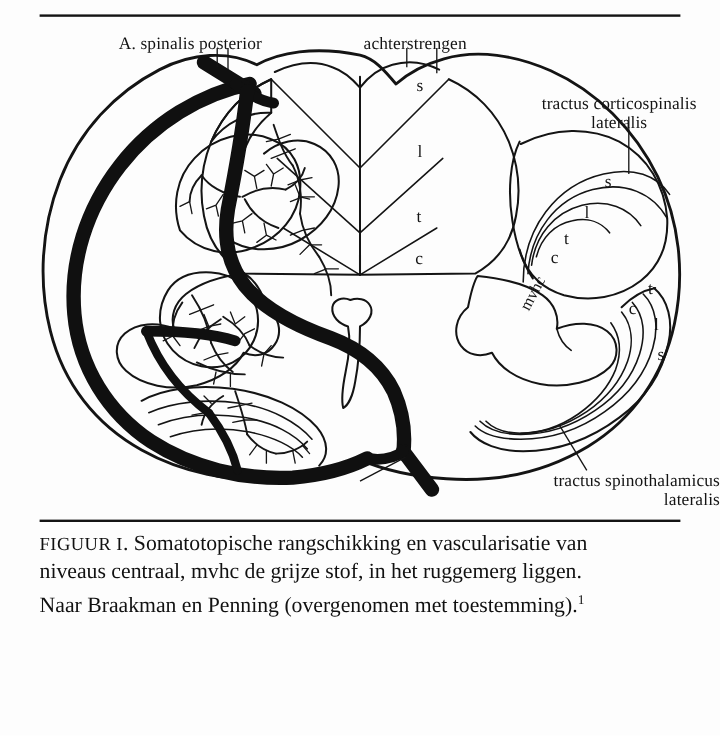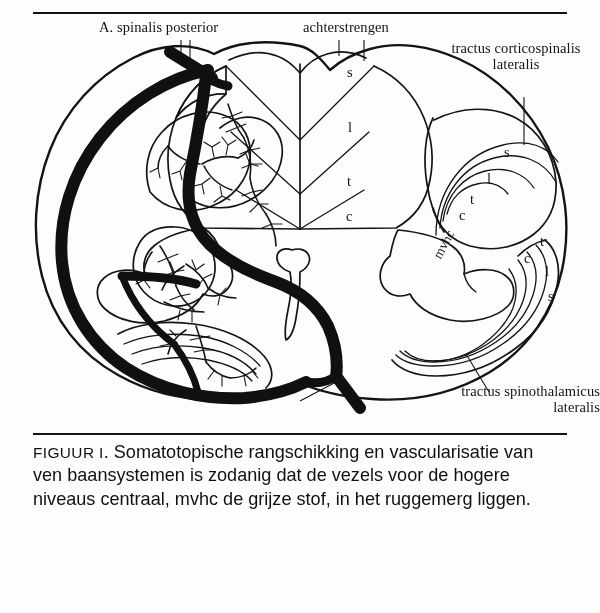--- a/index.html
+++ b/index.html
@@ -24,26 +24,27 @@
   #figure svg{display:block;width:600px;height:418px;}
 
   
   .lbl{
     position:absolute;
     font-family:"Liberation Serif",serif;
     color:#141414;
     white-space:pre;
     line-height:1.12;
     letter-spacing:.1px;
+    margin-top:10px;
   }
   .lbl-out{font-size:14.5px;}
 
   #lab-asp{left:99px;top:19px;}
   #lab-ach{left:303px;top:19px;}
-  #lab-tcl{left:436px;top:40px;width:160px;text-align:center;}
+  #lab-tcl{left:436px;top:69px;width:160px;text-align:center;}
   #lab-asa{left:165px;top:396px;}
   #lab-tsl{left:408px;top:383px;width:192px;text-align:right;}
 
   
   .ltr{position:absolute;font-size:14.5px;font-family:"Liberation Serif",serif;color:#141414;}
 
   #ltr-ps{left:347px;top:64px;}
   #ltr-pl{left:348px;top:119px;}
   #ltr-pt{left:347px;top:173px;}
   #ltr-pc{left:346px;top:208px;}
@@ -57,21 +58,21 @@
   #ltr-tc{left:524px;top:250px;}
   #ltr-tl{left:545px;top:263px;}
   #ltr-ts{left:548px;top:288px;}
 
   #ltr-mvhc{left:430px;top:254px;font-size:13.5px;
             transform:rotate(-62deg);transform-origin:0 0;}
 
   
   #caption{
     position:absolute;left:33px;top:441px;width:536px;
-    font-family:Liberation Sans, sans-serif;
+    font-family:Liberation Serif, serif;
     font-size:18.1px;
     line-height:23.4px;
     color:#111111;
     text-align:justify;
     text-justify:inter-word;
   }
   #caption .smallcaps{font-size:15.4px;letter-spacing:.4px;}
   #caption p{margin:0;}
   #caption sup{font-size:.62em;vertical-align:super;}
   .lastline{text-align:left;}
@@ -335,17 +336,17 @@
   <div class="ltr" id="ltr-tc">c</div>
   <div class="ltr" id="ltr-tl">l</div>
   <div class="ltr" id="ltr-ts">s</div>
 
   <div class="ltr" id="ltr-mvhc">mvhc</div>
 
   <div class="rule rule-mid"></div>
 
   <div id="caption">
       <p><span class="smallcaps">FIGUUR I</span><span>. Somatotopische rangschikking en vascularisatie van</span></p>
-      <p><span>ven baansystemen is zodanig dat de vezels voor de hogere</span></p>
       <p><span>niveaus centraal, mvhc de grijze stof, in het ruggemerg liggen.</span></p>
+      <p class="lastline"><span>Naar Braakman en Penning (overgenomen met toestemming).</span><sup>1</sup></p>
     </div>
 
 </div>
 
 </body></html>

